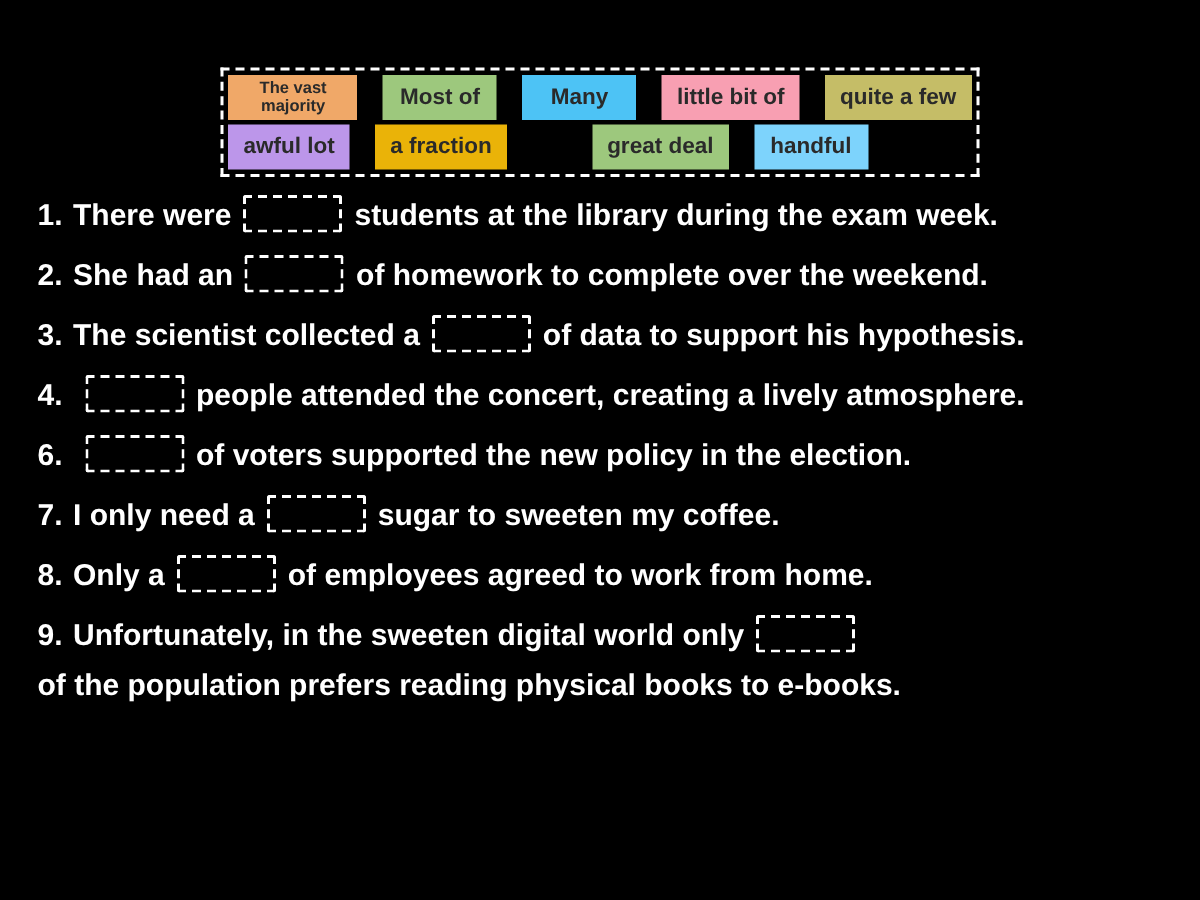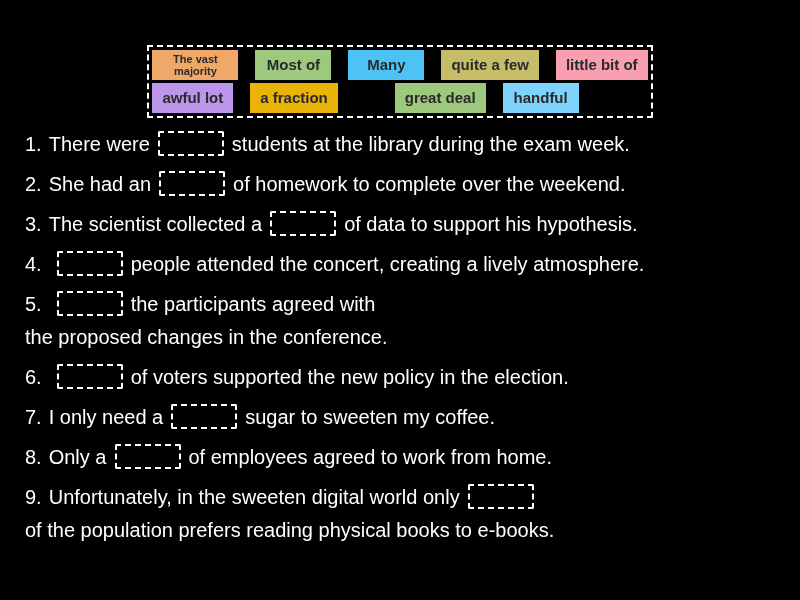--- a/index.html
+++ b/index.html
@@ -49,21 +49,21 @@
   }
   .chip.small-text {
     font-size: 11px;
     max-width: 86px;
   }
   
   .questions {
     margin: 10px 0 0 25px;
     color: #ffffff;
     font-size: 20px;
-    font-weight: 400;
+    font-weight: 700;
   }
   .question {
     line-height: 33px;
     margin-bottom: 7px;
     white-space: nowrap;
   }
   .q-number {
     margin-right: 7px;
   }
   .blank {
@@ -83,22 +83,22 @@
 </head>
 <body>
 
 <div class="stage">
 
   <div class="word-bank">
     <div class="bank-row">
       <div class="chip small-text" style="background-color: rgb(240, 168, 104);">The vast majority</div>
       <div class="chip" style="background-color: rgb(157, 200, 125);">Most of</div>
       <div class="chip" style="background-color: rgb(77, 195, 245);">Many</div>
+      <div class="chip" style="background-color: rgb(248, 159, 178);">little bit of</div>
       <div class="chip" style="background-color: rgb(197, 189, 103);">quite a few</div>
-      <div class="chip" style="background-color: rgb(248, 159, 178);">little bit of</div>
     </div>
     <div class="bank-row">
       <div class="chip" style="background-color: rgb(188, 150, 234);">awful lot</div>
       <div class="chip" style="background-color: #eab308;">a fraction</div>
       <div class="chip" style="background-color: rgb(157, 200, 125); margin-left: 40px;">great deal</div>
       <div class="chip" style="background-color: #7dd3fc;">handful</div>
     </div>
   </div>
 
   <div class="questions">
@@ -112,24 +112,20 @@
     </div>
 
     <div class="question">
       <span class="q-number">3.</span><span>The scientist collected a</span><span class="blank"></span><span>of data to support his hypothesis.</span>
     </div>
 
     <div class="question">
       <span class="q-number">4.</span><span class="blank"></span><span>people attended the concert, creating a lively atmosphere.</span>
     </div>
 
-    <div class="question">
-      <span class="q-number">5.</span><span class="blank"></span><span>the participants agreed with</span>
-      <div class="wrap-line">the proposed changes in the conference.</div>
-    </div>
 
     <div class="question">
       <span class="q-number">6.</span><span class="blank"></span><span>of voters supported the new policy in the election.</span>
     </div>
 
     <div class="question">
       <span class="q-number">7.</span><span>I only need a</span><span class="blank"></span><span>sugar to sweeten my coffee.</span>
     </div>
 
     <div class="question">

